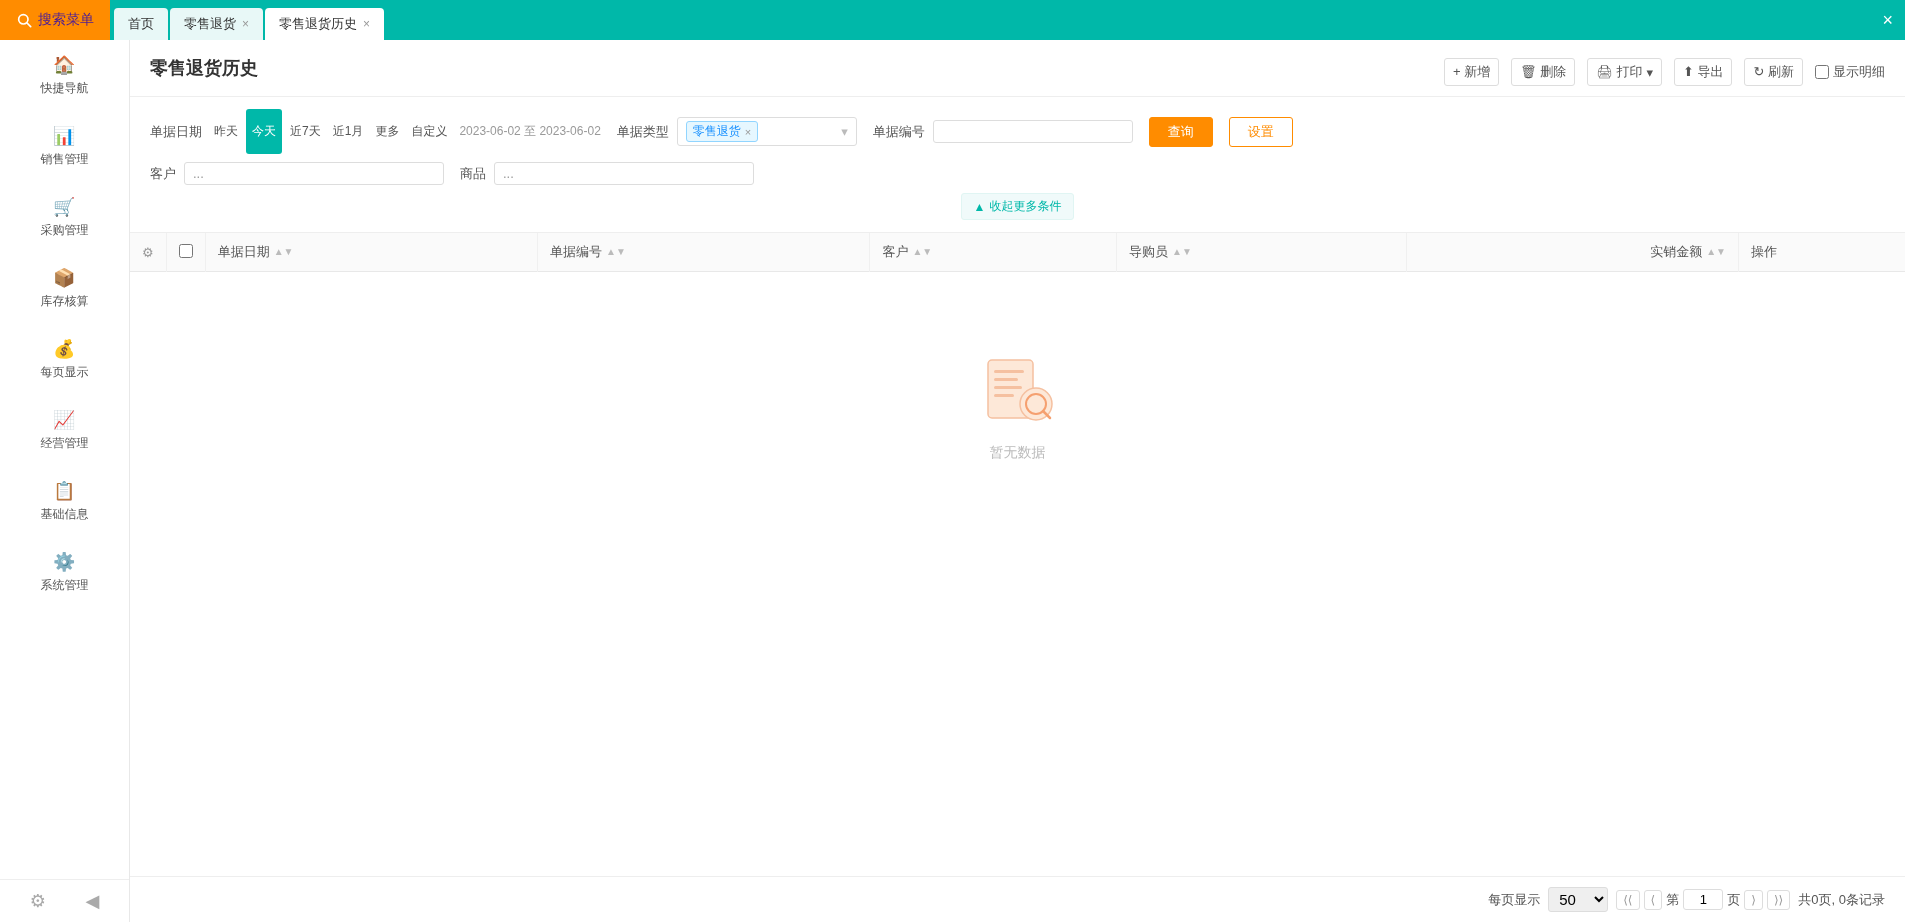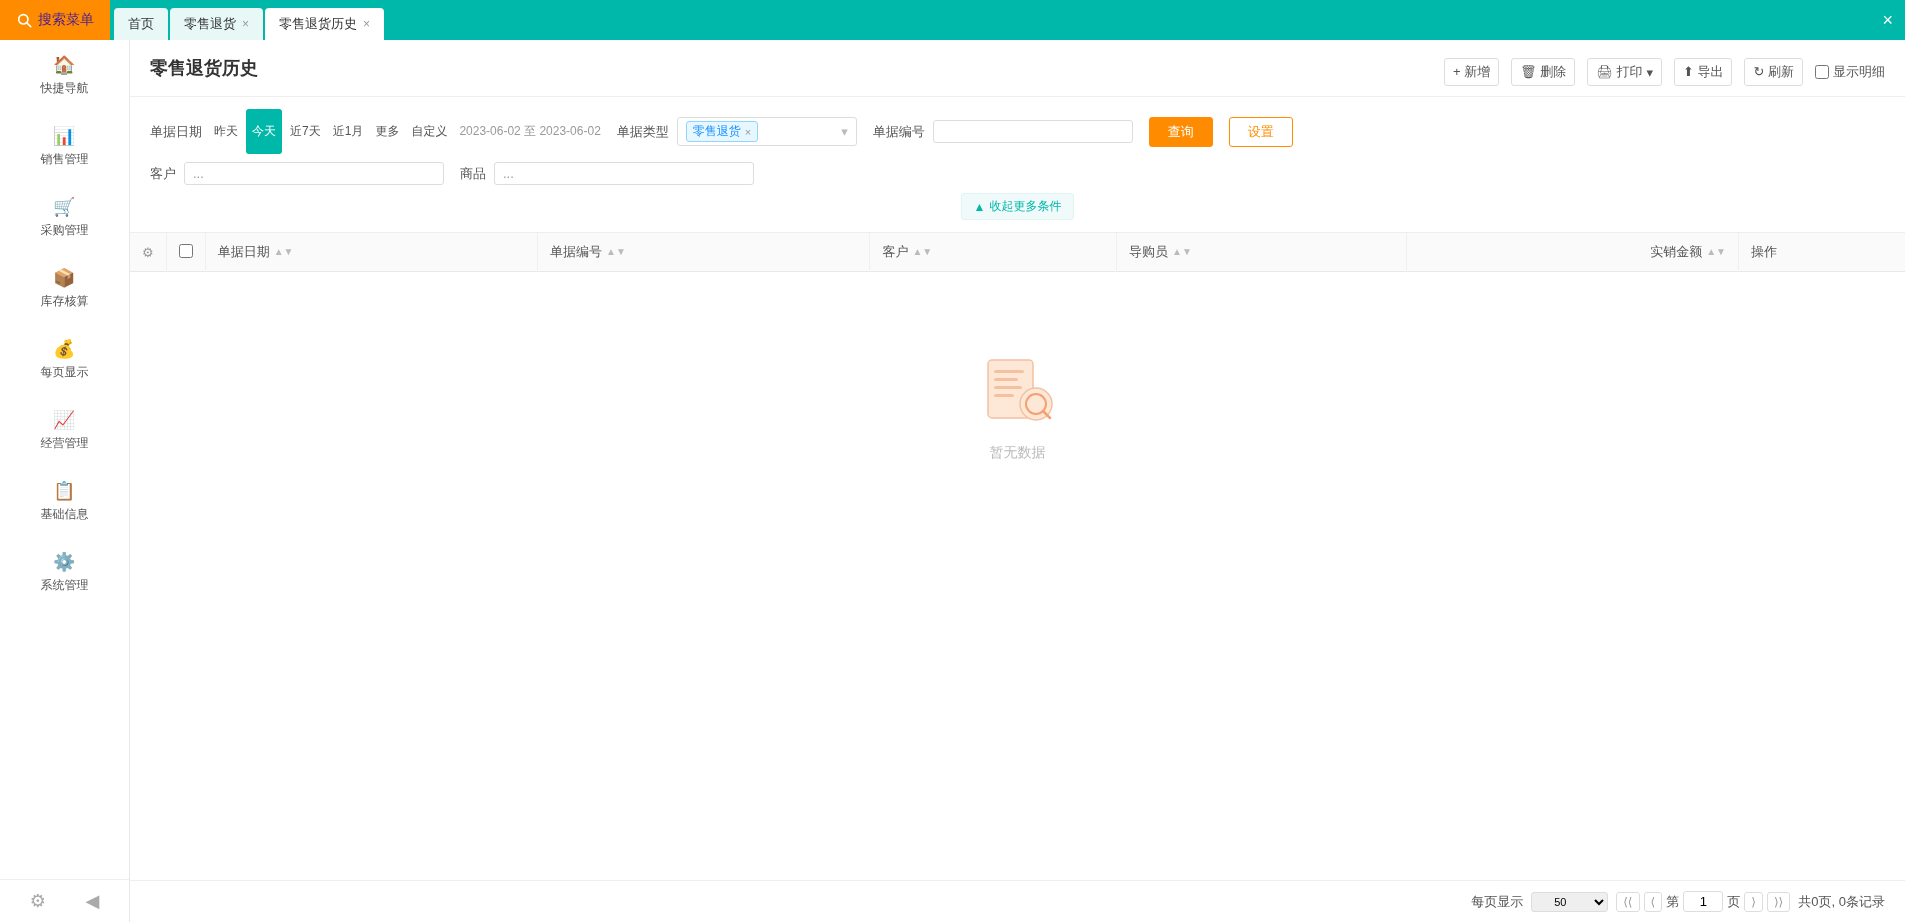--- a/index.html
+++ b/index.html
@@ -118,21 +118,21 @@
       width: 80px; height: 80px; margin-bottom: 12px;
     }
 
     
     .table-footer {
       display: flex; align-items: center; justify-content: flex-end; gap: 8px;
       padding: 10px 20px; background: #fff; border-top: 1px solid #eee; font-size: 13px;
       color: #555; flex-shrink: 0;
     }
     .page-size-select {
-      border: 1px solid #ddd; border-radius: 3px; padding: 2px 18px; font-size: 11px;
+      border: 1px solid #ddd; border-radius: 3px; padding: 2px 6px; font-size: 15px;
       cursor: pointer;
     }
     .page-nav { display: flex; align-items: center; gap: 4px; }
     .page-nav-btn {
       cursor: pointer; color: #999; padding: 2px 6px; border: 1px solid #ddd; border-radius: 3px;
       font-size: 12px; background: #fff;
     }
     .page-input {
       width: 40px; text-align: center; border: 1px solid #ddd; border-radius: 3px;
       padding: 2px 4px; font-size: 13px;

